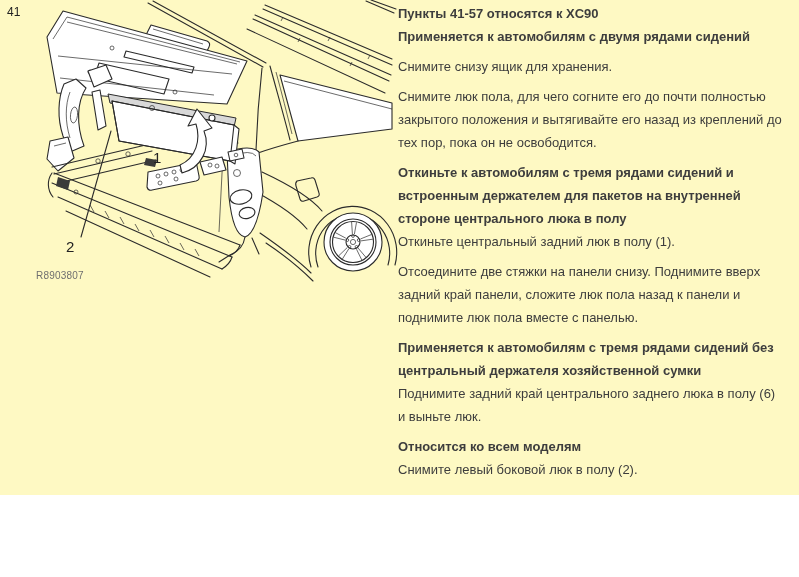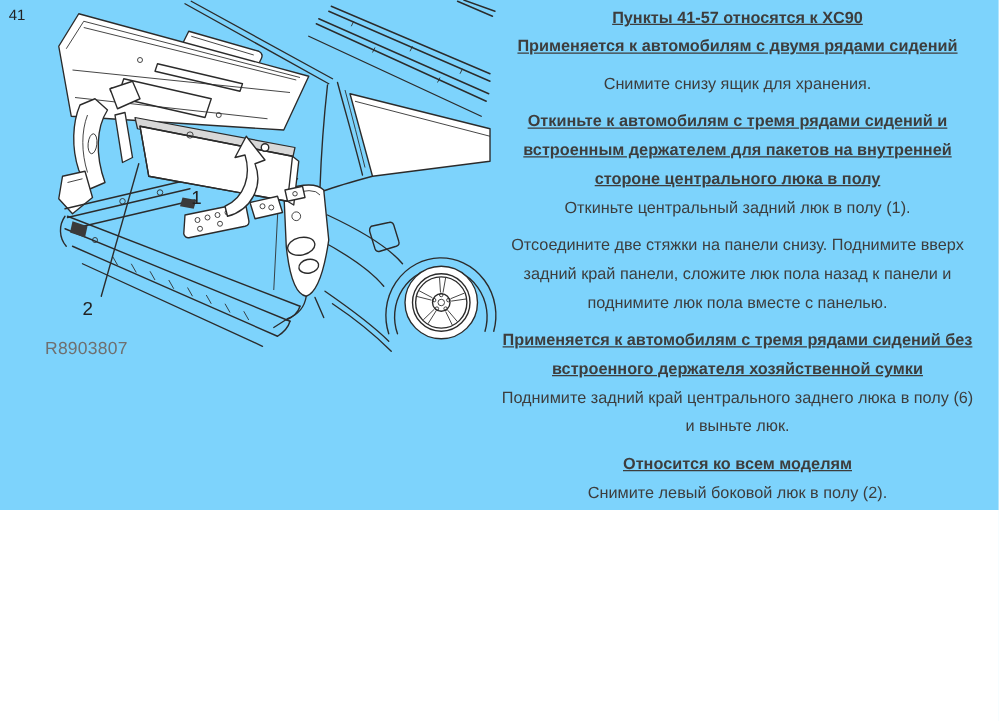--- a/index.html
+++ b/index.html
@@ -1,25 +1,25 @@
 <!DOCTYPE html>
 <html><head>
 <meta charset="utf-8">
 <style>
   html,body{margin:0;padding:0;background:#fff;}
   body{width:799px;height:577px;font-family:"Liberation Sans",sans-serif;}
-  .page{position:relative;width:799px;height:408px;background:#7dd3fc;overflow:hidden;text-align:center;}
+  .page{position:relative;width:799px;height:495px;background:#fef9c3;overflow:hidden;}
   .page-number{position:absolute;left:7px;top:5px;font-size:12px;color:#222;}
   .figure-wrap{position:absolute;left:0;top:0;width:400px;height:300px;}
-  .ref-code{position:absolute;left:36px;top:270px;font-size:14px;color:#6f6f6f;letter-spacing:.2px;}
+  .ref-code{position:absolute;left:36px;top:270px;font-size:10px;color:#6f6f6f;letter-spacing:.2px;}
   .instructions{position:absolute;left:398px;top:2px;width:384px;color:#3d3d3d;
                 font-size:13px;line-height:23px;}
   .blk{margin:0;}
   .blk.gap{margin-top:7px;}
-  .blk.heading{font-weight:bold;text-decoration:underline;}
+  .blk.heading{font-weight:bold;}
   
   svg .ln{fill:none;stroke:#2b2b2b;stroke-width:1.1;stroke-linecap:round;stroke-linejoin:round;}
   svg .fw{fill:#ffffff;stroke:#2b2b2b;stroke-width:1.1;stroke-linejoin:round;}
   svg .shade{fill:#d8d8d8;stroke:#2b2b2b;stroke-width:1;stroke-linejoin:round;}
   svg .dark{fill:#3a3a3a;stroke:none;}
   svg .thin{fill:none;stroke:#2b2b2b;stroke-width:.7;}
   svg .callout{font-family:"Liberation Sans",sans-serif;font-size:15px;fill:#222;stroke:none;}
 </style>
 </head>
 <body>
@@ -181,22 +181,23 @@
       </g>
     </svg>
 
     <div class="ref-code">R8903807</div>
   </div>
 
   <div class="instructions">
     <p class="blk heading">Пункты 41-57 относятся к XC90</p>
     <p class="blk heading">Применяется к автомобилям с двумя рядами сидений</p>
     <p class="blk body gap">Снимите снизу ящик для хранения.</p>
+    <p class="blk body gap">Снимите люк пола, для чего согните его до почти полностью закрытого положения и вытягивайте его назад из креплений до тех пор, пока он не освободится.</p>
     <p class="blk heading gap">Откиньте к автомобилям с тремя рядами сидений и встроенным держателем для пакетов на внутренней стороне центрального люка в полу</p>
     <p class="blk body">Откиньте центральный задний люк в полу (1).</p>
     <p class="blk body gap">Отсоедините две стяжки на панели снизу. Поднимите вверх задний край панели, сложите люк пола назад к панели и поднимите люк пола вместе с панелью.</p>
-    <p class="blk heading gap">Применяется к автомобилям с тремя рядами сидений без встроенного держателя хозяйственной сумки</p>
+    <p class="blk heading gap">Применяется к автомобилям с тремя рядами сидений без центральный держателя хозяйственной сумки</p>
     <p class="blk body">Поднимите задний край центрального заднего люка в полу (6) и выньте люк.</p>
     <p class="blk heading gap">Относится ко всем моделям</p>
     <p class="blk body">Снимите левый боковой люк в полу (2).</p>
   </div>
 
 </div>
 
 </body></html>

